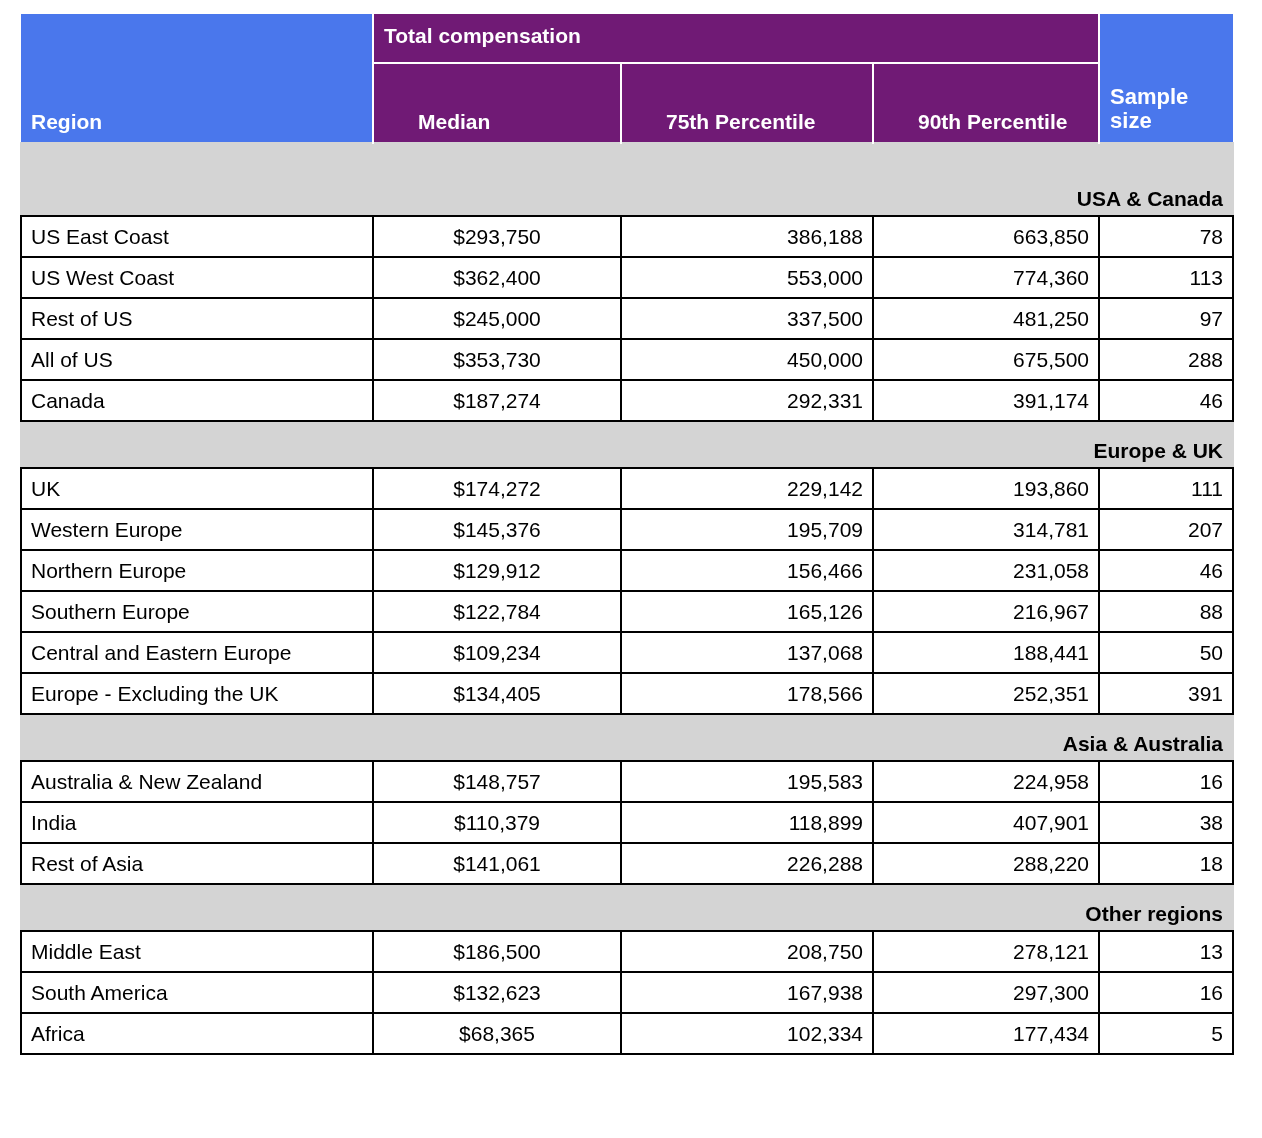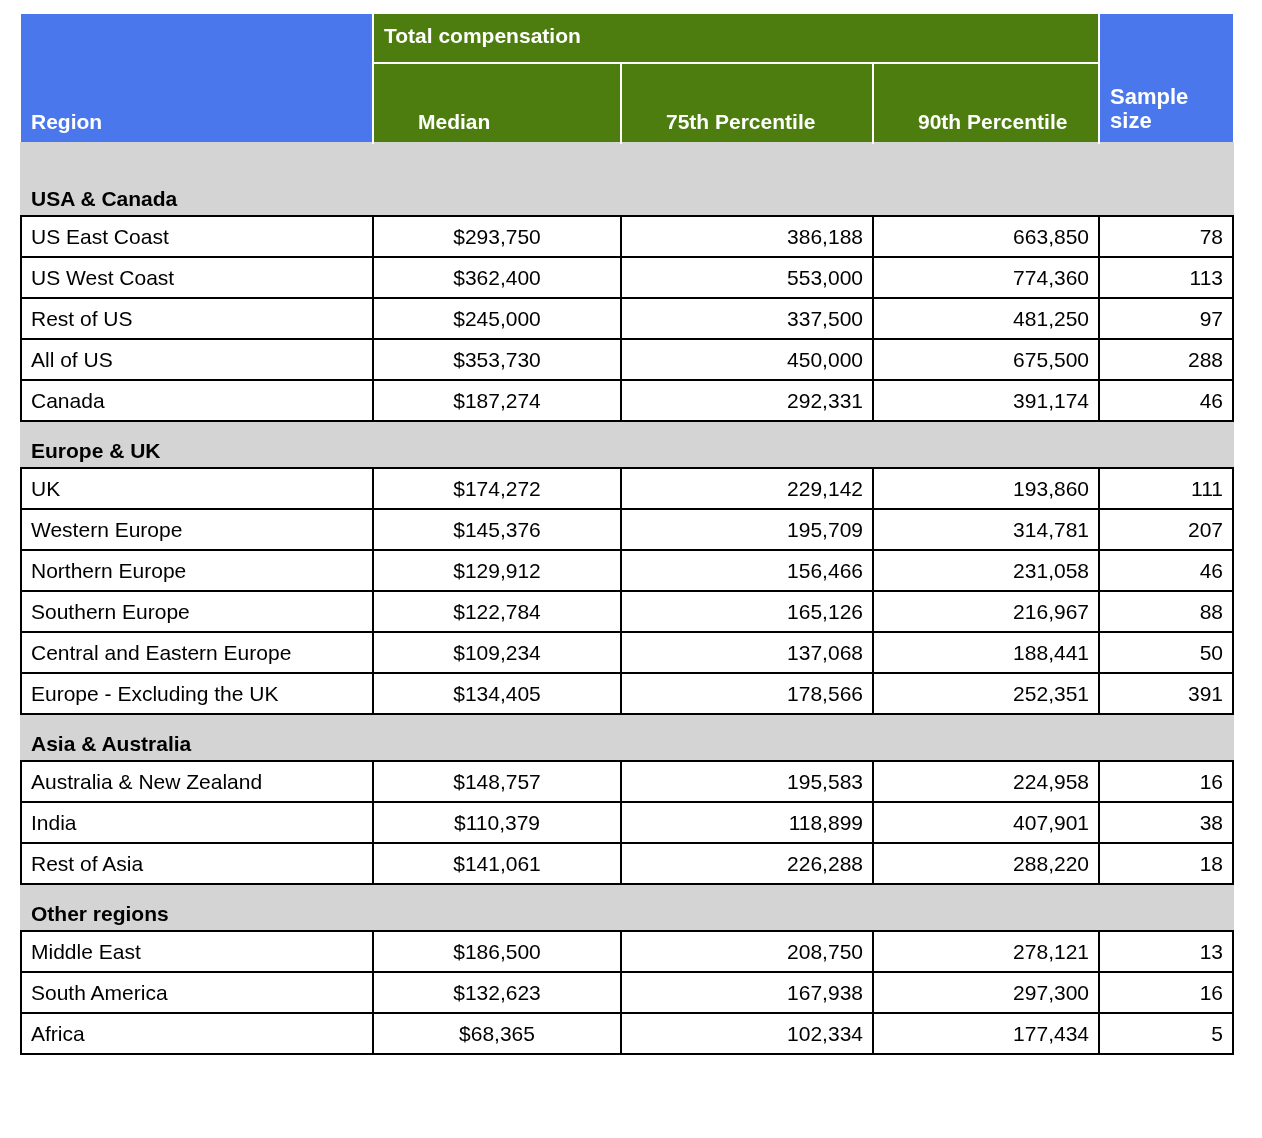--- a/index.html
+++ b/index.html
@@ -113,42 +113,42 @@
   }
 
   tr.section-row td {
     background: #D4D4D4;
     border-left: 2px solid #D4D4D4;
     border-right: 2px solid #D4D4D4;
     border-top: 2px solid #D4D4D4;
     border-bottom: 2px solid #000000;
     font-weight: bold;
     font-size: 21px;
-    text-align: left;
+    text-align: right;
     vertical-align: bottom;
     padding-bottom: 5px;
     height: 40px;
   }
   tr.section-row.first td {
     height: 66px;
   }
 
   
   .watermark {
     position: absolute;
     right: 30px;
     bottom: 14px;
     color: #E8762C;
     font-size: 25px;
     font-family: "Liberation Sans", sans-serif;
     letter-spacing: -0.2px;
   }
 </style>
 <style>
-    thead tr.hdr-top th, thead tr.hdr-bot th { background: #4d7c0f; }
+    thead tr.hdr-top th, thead tr.hdr-bot th { background: #701a75; }
     tr.section-row td { background: #D4D4D4;
                         border-left-color:#D4D4D4;
                         border-right-color:#D4D4D4;
                         border-top-color:#D4D4D4;
                         border-bottom-color:#000000; }
     tbody td { border-color: #000000; }
     .watermark { color: #E8762C; }
   </style></head>
 <body>
 

